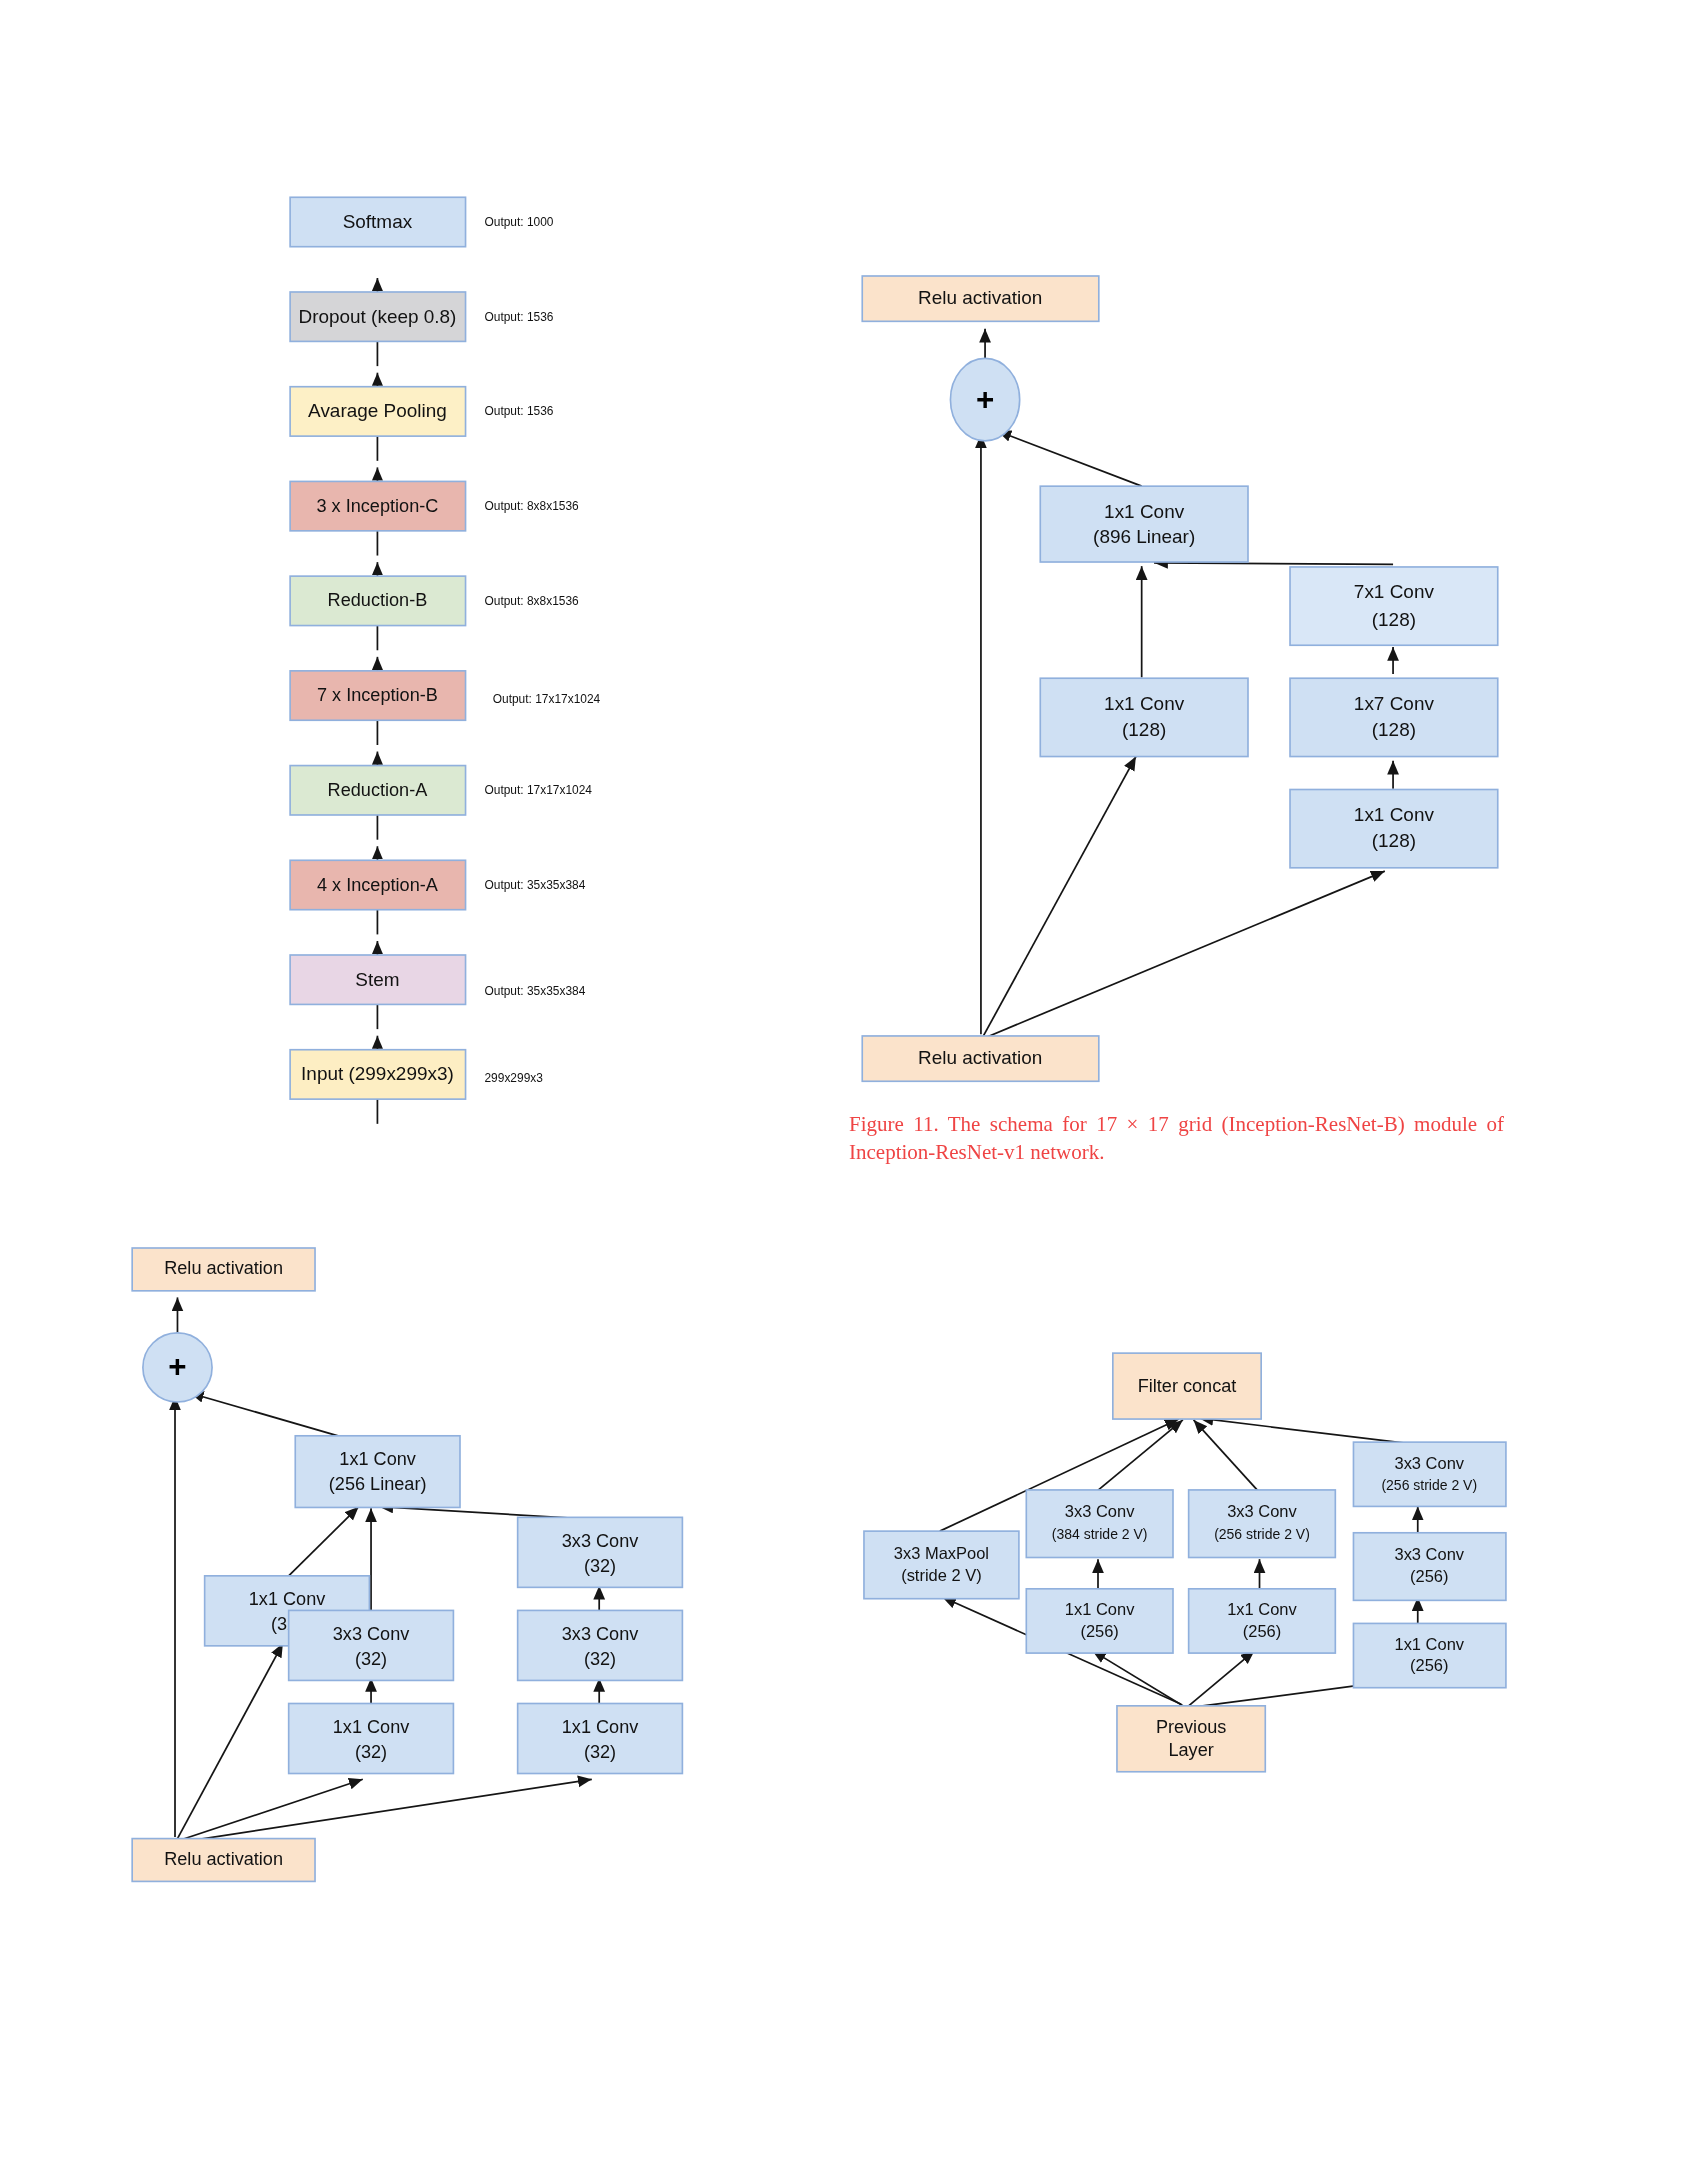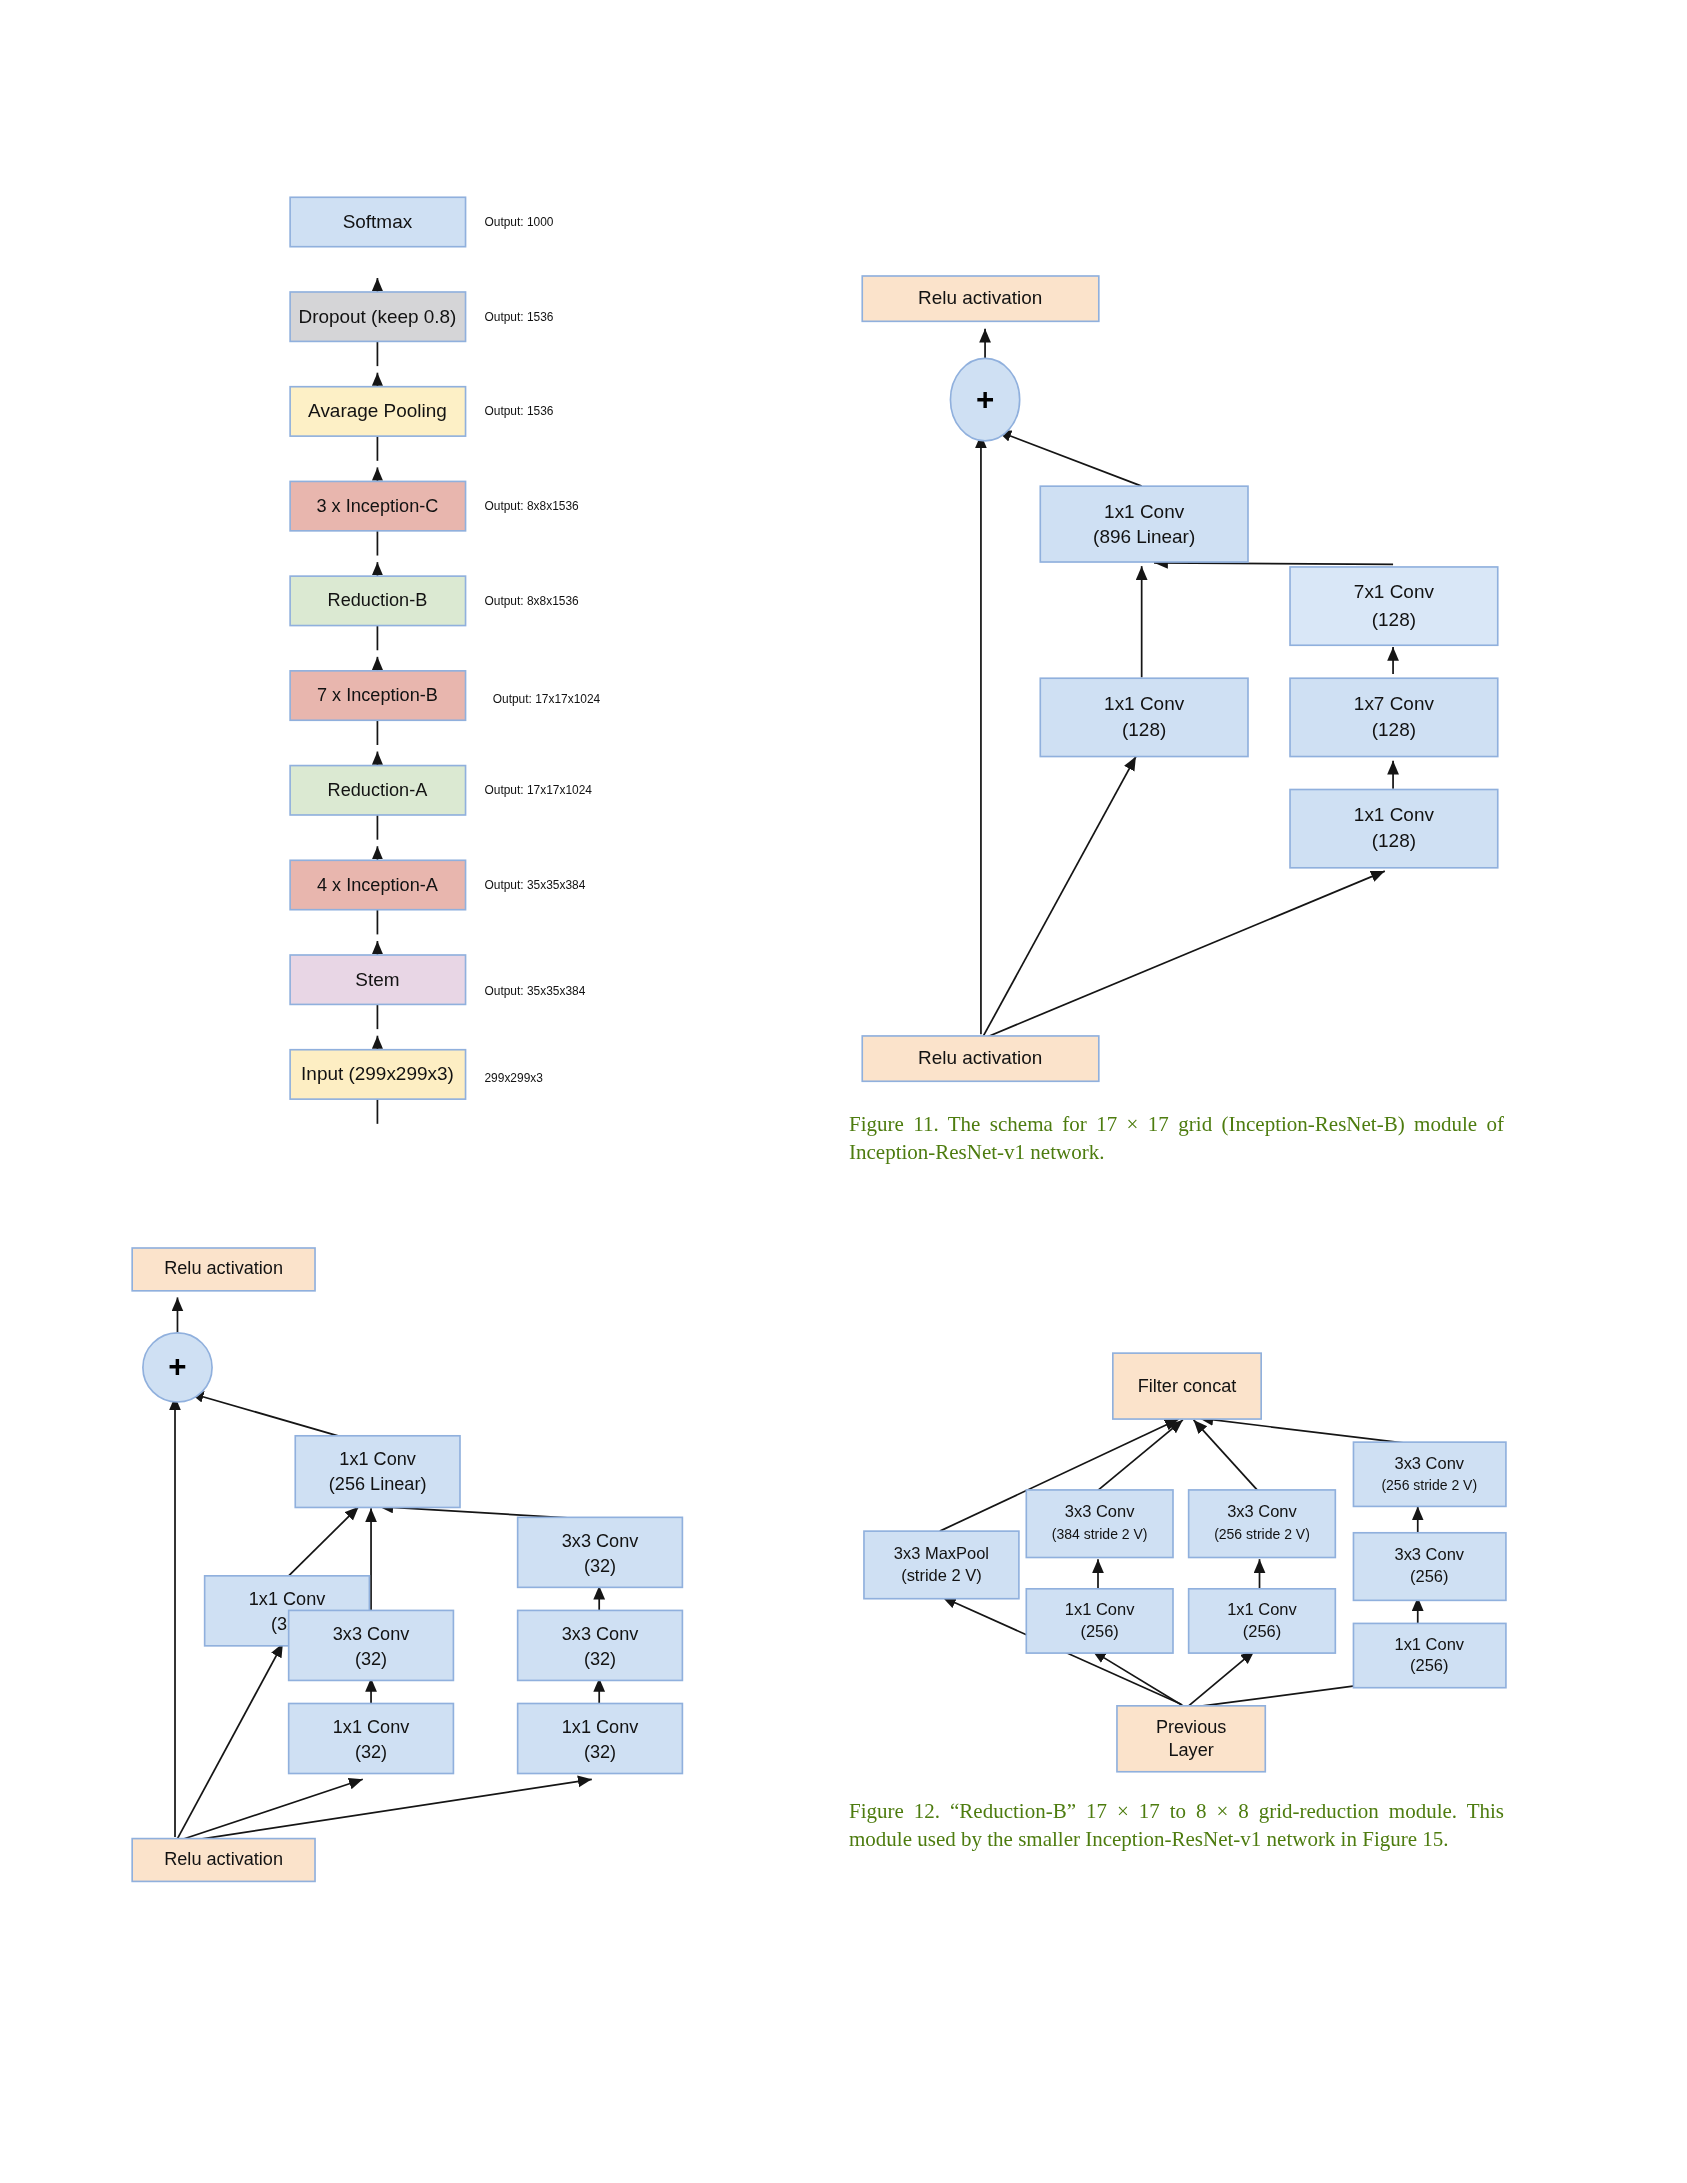--- a/index.html
+++ b/index.html
@@ -1,19 +1,19 @@
 <!DOCTYPE html>
 <html style="font-size:13px"><head>
 <meta charset="utf-8">
 <style>
   html,body{margin:0;padding:0;background:#ffffff;}
   body{width:1687px;height:2183px;position:relative;font-family:"Liberation Serif",serif;}
   .page{position:absolute;inset:0;}
   .fig{position:absolute;}
-  .caption{position:absolute;font-family:"Liberation Serif",serif;font-size:21px;line-height:1.32;color:#4d7c0f;text-align:justify;}
+  .caption{position:absolute;font-family:"Liberation Serif",serif;font-size:21px;line-height:1.32;color:#ef4444;text-align:justify;}
   svg{display:block;overflow:visible;}
   .bx{stroke:#90b0dd;stroke-width:2;}
   .lbl{font-family:"Liberation Sans",sans-serif;fill:#121212;text-anchor:middle;dominant-baseline:middle;}
   .lbl-22{font-size:23px;}
   .lbl-21{font-size:22px;}
   .lbl-19{font-size:20px;}
   .lbl-16{font-size:17px;}
   .side{font-family:"Liberation Sans",sans-serif;fill:#121212;font-size:14.5px;text-anchor:start;dominant-baseline:middle;}
   .ln{stroke:#151515;stroke-width:2.1;fill:none;}
   .plus{font-family:"Liberation Sans",sans-serif;font-weight:bold;font-size:38px;fill:#000;text-anchor:middle;dominant-baseline:middle;}
@@ -368,16 +368,15 @@
       </g>
 
       <g>
         <rect class="bx" x="325" y="450" width="180" height="80" fill="#fbe3cb"></rect>
         <text class="lbl lbl-21" x="415" y="477">Previous</text>
         <text class="lbl lbl-21" x="415" y="505">Layer</text>
       </g>
     </svg>
   </div>
 
-  <div class="caption" style="left:849px;top:1798px;width:655px;">Figure 12. “Reduction-B” 17 × 17 to 8 × 8 grid-reduction module. This module used by the smaller Inception-ResNet-v1 network in Figure 15.</div>
 
 </div>
 
 
 </body></html>

